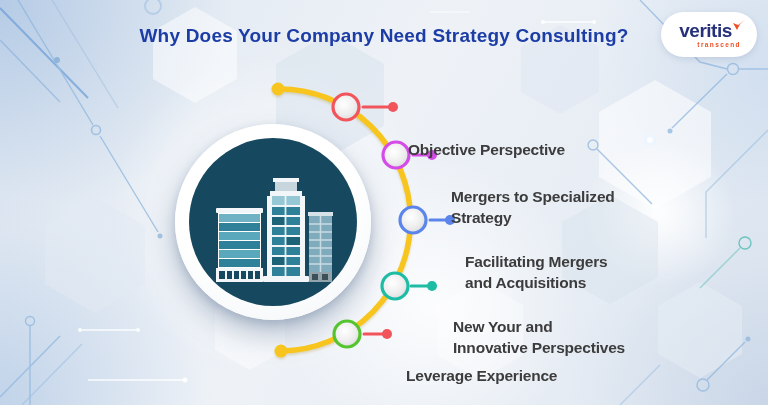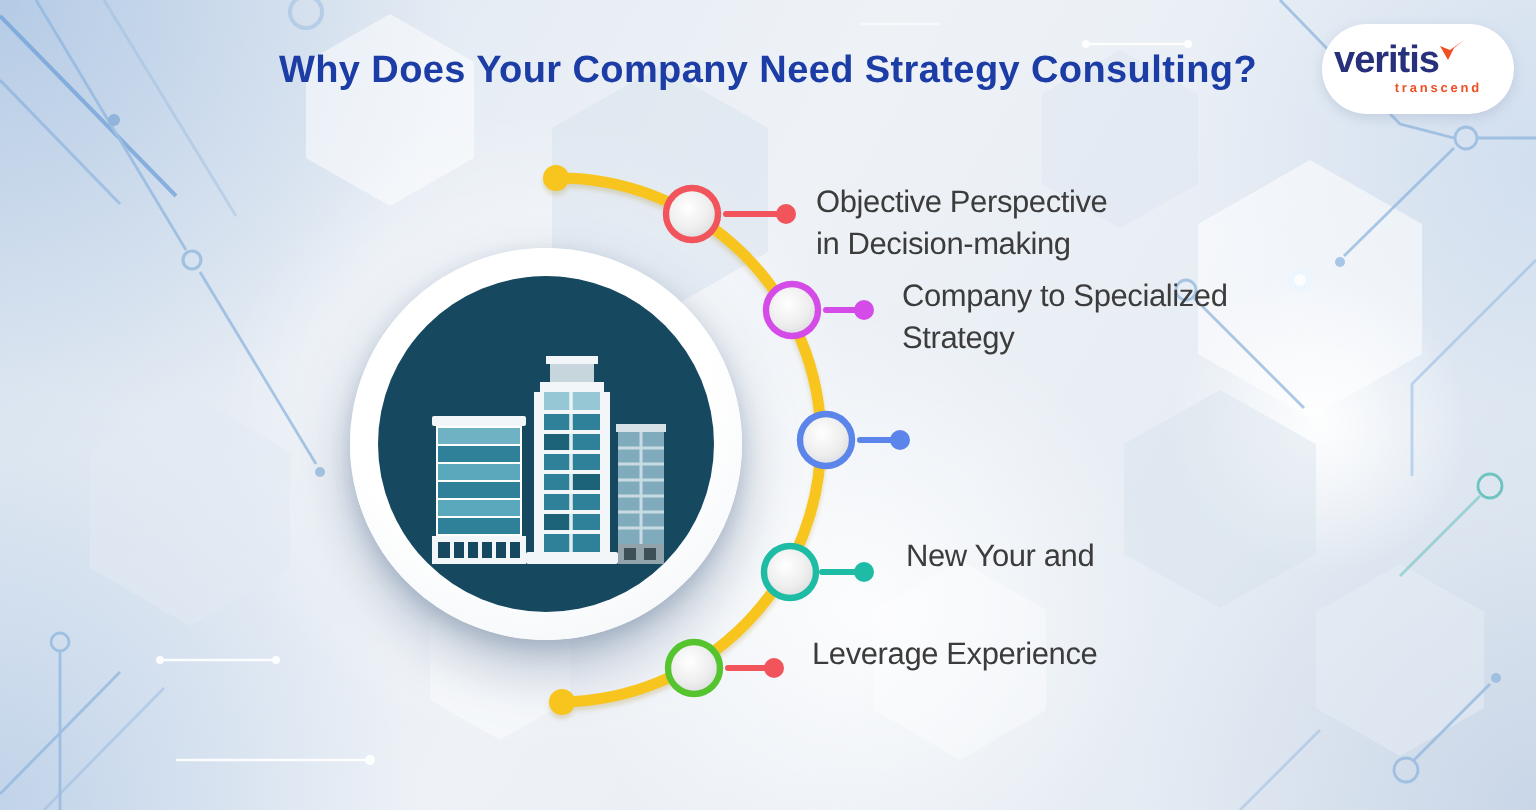--- a/index.html
+++ b/index.html
@@ -18,40 +18,40 @@
   }
   .bg{position:absolute;inset:0;}
   .title{
     position:absolute;left:0;right:0;top:25px;text-align:center;
     font-size:19px;font-weight:700;letter-spacing:.2px;color:#1C3CA6;
   }
   .logo{
     position:absolute;right:11px;top:12px;width:96px;height:45px;
     background:#ffffff;border-radius:23px;
     box-shadow:0 2px 6px rgba(120,140,170,.25);
-    display:flex;flex-direction:column;justify-content:center;
+    display:flex;flex-direction:column;align-items:center;justify-content:center;
   }
   .logo-row{display:flex;align-items:flex-start;gap:1px;margin-left:6px;}
   .logo-word{font-size:19px;font-weight:700;color:#27317B;letter-spacing:-.5px;line-height:18px;}
   .logo-mark{margin-top:-2px;}
   .logo-tag{font-size:6.5px;font-weight:700;color:#F04E23;letter-spacing:1.4px;align-self:flex-end;margin-right:16px;margin-top:1px;}
   .hero{position:absolute;left:175px;top:124px;width:196px;height:196px;}
   .hero-white{
     position:absolute;inset:0;border-radius:50%;
     background:radial-gradient(circle at 45% 35%, #ffffff 55%, #eef2f5 100%);
     box-shadow:0 14px 28px rgba(100,122,152,.45),0 4px 10px rgba(100,122,152,.3);
   }
   .hero-navy{
     position:absolute;left:14px;top:14px;width:168px;height:168px;border-radius:50%;
     background:#16485F;overflow:hidden;
   }
   .building{position:absolute;left:25px;top:40px;}
   .overlay{position:absolute;inset:0;pointer-events:none;}
   .arc{filter:drop-shadow(0 2px 1px rgba(170,140,30,.25));}
-  .item{position:absolute;color:#3C3C3C;font-size:15.5px;font-weight:400;line-height:21px;letter-spacing:-.2px;}
+  .item{position:absolute;color:#3C3C3C;font-size:15.5px;font-weight:700;line-height:21px;letter-spacing:-.2px;margin-top:48px;}
   .item div{white-space:nowrap;}
 </style>
 </head>
 <body>
 
 <div class="stage">
 
   <svg class="bg" width="768" height="405" viewBox="0 0 768 405">
     <g>
       <polygon points="195,7 237,31 237,79 195,103 153,79 153,31" fill="#ffffff" opacity="0.5"></polygon>
@@ -232,26 +232,30 @@
     <g>
       <circle cx="395" cy="286" r="13" fill="url(#nodeG)" stroke="#1EBCA4" stroke-width="3.2"></circle>
     </g>
     <g>
       <circle cx="347" cy="334" r="13" fill="url(#nodeG)" stroke="#55C42E" stroke-width="3.2"></circle>
     </g>
   </svg>
 
   <div class="item" style="left:408px;top:91px">
     <div>Objective Perspective</div>
-    <div>in Decision-making</div>
   </div>
   <div class="item" style="left:451px;top:138px">
-    <div>Company to Specialized</div>
+    <div>Mergers to Specialized</div>
     <div>Strategy</div>
+  </div>
+  <div class="item" style="left:465px;top:203px">
+    <div>Facilitating Mergers</div>
+    <div>and Acquisitions</div>
   </div>
   <div class="item" style="left:453px;top:268px">
     <div>New Your and</div>
+    <div>Innovative Perspectives</div>
   </div>
   <div class="item" style="left:406px;top:317px">
     <div>Leverage Experience</div>
   </div>
 
 </div>
 
 </body></html>

